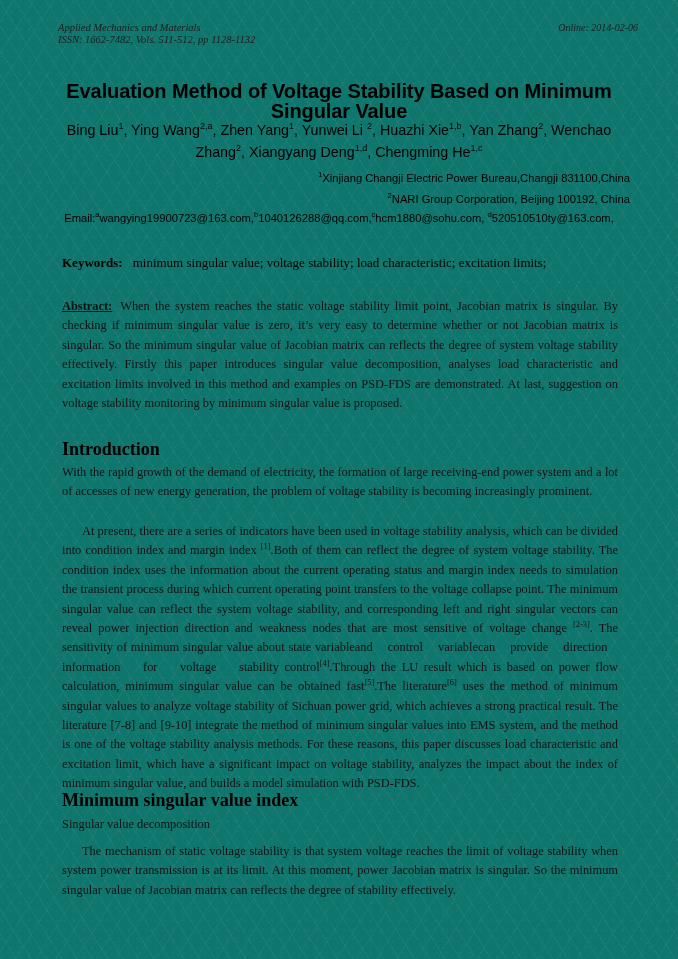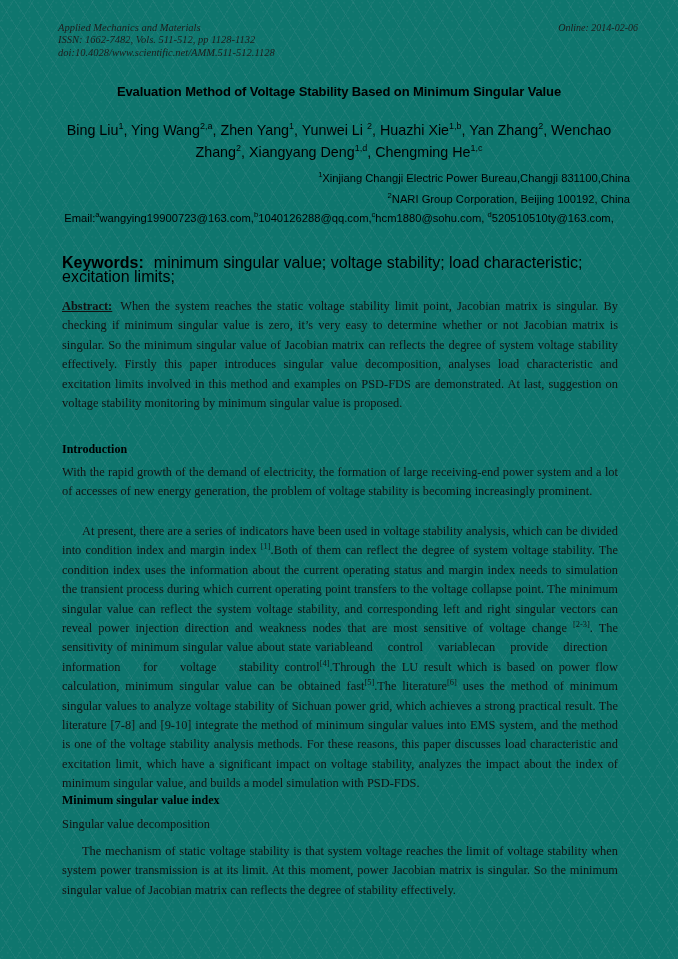--- a/index.html
+++ b/index.html
@@ -82,21 +82,21 @@
     position: absolute;
     top: 82px;
     left: 66px;
     width: 546px;
     text-align: center;
   }
 
   .paper-title {
     font-family: "Liberation Sans", "DejaVu Sans", sans-serif;
     font-weight: bold;
-    font-size: 13px;
+    font-size: 20px;
     line-height: 19.5px;
     color: #000000;
     margin: 0;
     letter-spacing: -0.1px;
   }
 
   
   .authors {
     position: absolute;
     top: 119px;
@@ -146,22 +146,22 @@
     line-height: 16.5px;
     color: #000000;
   }
 
   
   .keywords {
     position: absolute;
     top: 256px;
     left: 62px;
     width: 556px;
-    font-family: Liberation Sans, sans-serif;
-    font-size: 16px;
+    font-family: Liberation Serif, serif;
+    font-size: 13px;
     line-height: 14px;
     color: #000000;
   }
 
   .keywords .kw-label {
     font-weight: bold;
     margin-right: 10px;
   }
 
   
@@ -182,21 +182,21 @@
     font-family: "Liberation Serif", "DejaVu Serif", serif;
     font-weight: bold;
     margin-right: 8px;
     text-decoration: underline;
   }
 
   
   .section-heading {
     font-family: "Liberation Serif", "DejaVu Serif", serif;
     font-weight: bold;
-    font-size: 12px;
+    font-size: 18px;
     line-height: 16px;
     color: #000000;
   }
 
   .body-text {
     font-family: "Liberation Serif", "DejaVu Serif", serif;
     font-size: 12.4px;
     line-height: 19.4px;
     color: #111111;
     text-align: justify;
@@ -232,21 +232,20 @@
 
 <div class="page">
 
   <div class="watermark"></div>
 
   <div class="content">
 
     <div class="masthead">
       <div class="masthead-left">Applied Mechanics and Materials</div>
       <div class="masthead-left">ISSN: 1662-7482, Vols. 511-512, pp 1128-1132</div>
-      <div class="masthead-left">doi:10.4028/www.scientific.net/AMM.511-512.1128</div>
       <div class="masthead-online">Online: 2014-02-06</div>
     </div>
 
     <div class="title-block">
       <h1 class="paper-title">Evaluation Method of Voltage Stability Based on Minimum Singular Value</h1>
     </div>
 
     <div class="authors">Bing Liu<sup>1</sup>, Ying Wang<sup>2,a</sup>, Zhen Yang<sup>1</sup>, Yunwei Li <sup>2</sup>, Huazhi Xie<sup>1,b</sup>, Yan Zhang<sup>2</sup>, Wenchao Zhang<sup>2</sup>, Xiangyang Deng<sup>1,d</sup>, Chengming He<sup>1,c</sup></div>
 
     <div class="affiliations"><sup>1</sup>Xinjiang Changji Electric Power Bureau,Changji 831100,China<br><sup>2</sup>NARI Group Corporation, Beijing 100192, China</div>

